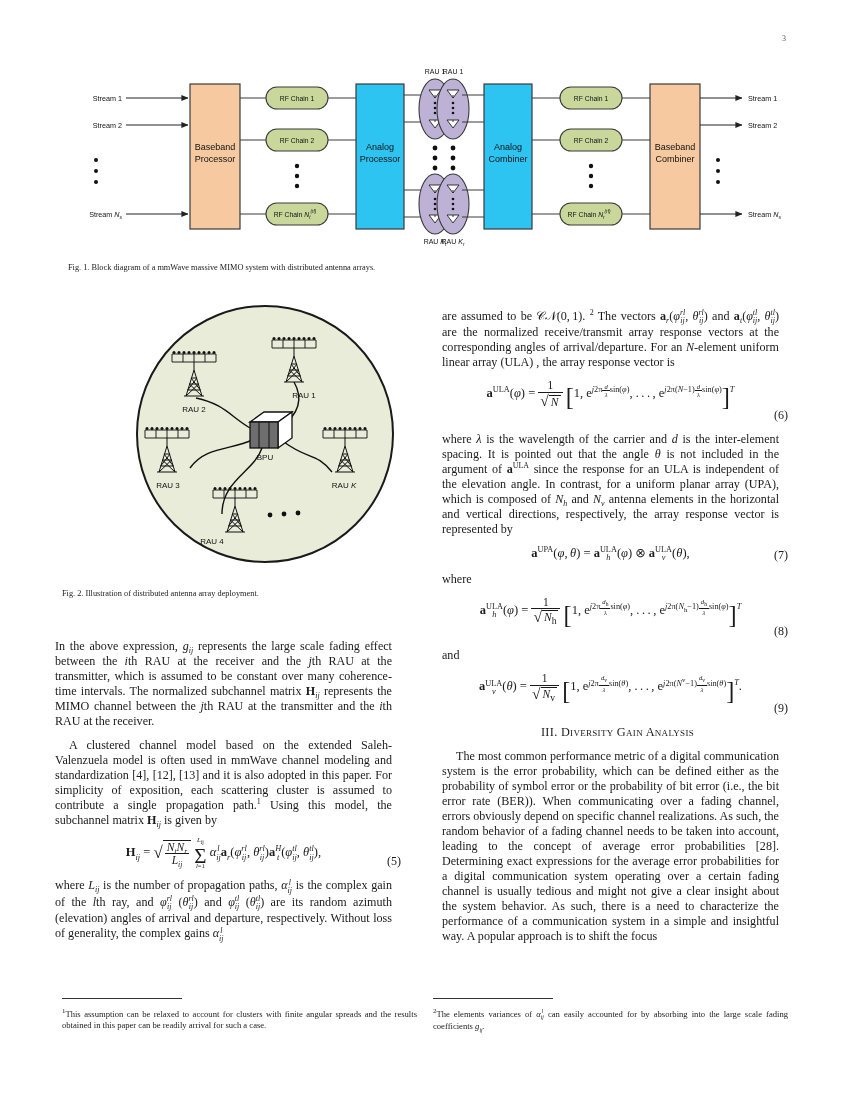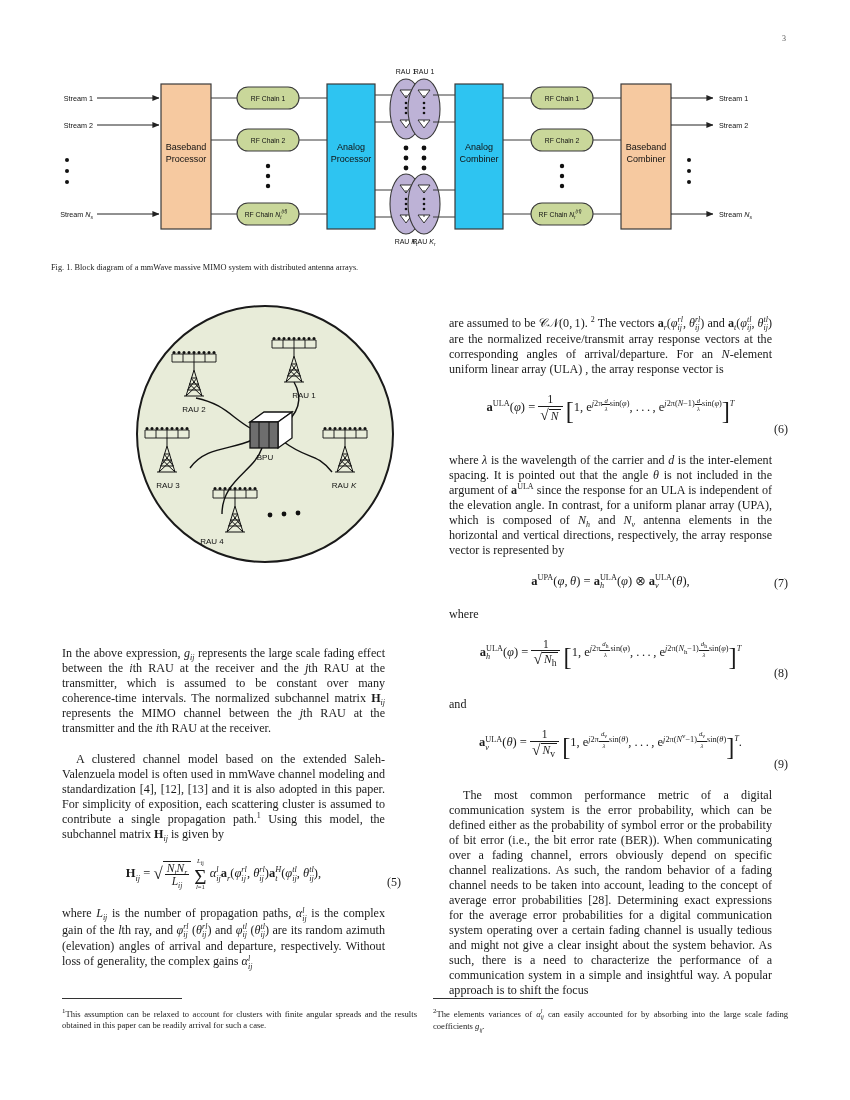--- a/index.html
+++ b/index.html
@@ -13,26 +13,26 @@
   .page{position:relative;width:850px;height:1100px;}
 
   .page-number{
     position:absolute;top:34px;right:64px;
     font-size:8px;color:#555;
     font-family:"Liberation Serif", serif;
   }
 
   
   .fig1-wrap{
-    position:absolute;left:49px;top:62px;width:726px;height:190px;text-decoration:underline;
+    position:absolute;left:78px;top:62px;width:726px;height:190px;text-decoration:underline;
   }
   .fig1-svg{display:block;}
 
   .fig1-caption{
-    position:absolute;left:51px;top:262px;width:726px;
+    position:absolute;left:68px;top:262px;width:726px;
     font-size:8.3px;line-height:11px;
     font-family:"Liberation Serif", serif;
   }
 
   
   .fig2-wrap{
     position:absolute;left:132px;top:300px;width:266px;height:282px;
   }
   .fig2-caption{
     position:absolute;left:62px;top:588px;width:360px;
@@ -44,21 +44,21 @@
     position:absolute;
     width:355px;
     font-size:12.1px;
     line-height:15.0px;
     text-align:justify;
     font-family:"Liberation Serif", serif;
   }
   .col-left{left:46px;top:630px;}
   .col-right{left:433px;top:300px;}
 
-  .col p{margin:16px;text-indent:14px;}
+  .col p{margin:9px;text-indent:14px;}
   .col p.noindent{text-indent:0;}
 
   .eq{
     margin:8px 0 8px 0;
     text-align:center;
     position:relative;
     text-indent:0;
     font-size:12.5px;
   }
   .eq .tag{position:absolute;right:0;bottom:0;font-size:12px;}
@@ -71,21 +71,21 @@
     font-size:12.3px;
     letter-spacing:0.3px;
     text-indent:0;
   }
 
   
   .mi{font-style:italic;}
   .mb{font-weight:bold;}
   sup.sm{font-size:0.66em;vertical-align:super;line-height:0;}
   sub.sm{font-size:0.66em;vertical-align:sub;line-height:0;}
-  .subsup{display:inline-block;vertical-align:-0.42em;font-size:0.66em;line-height:1.02;text-align:left;}
+  .subsup{display:inline-block;vertical-align:-0.42em;font-size:0.66em;line-height:1.02;text-align:center;}
   .subsup span{display:block;}
   .frac{display:inline-block;vertical-align:middle;text-align:center;font-size:0.92em;line-height:1.08;}
   .frac .num{display:block;border-bottom:1px solid #1a1a1a;padding:0 2px;}
   .frac .den{display:block;padding:0 2px;}
   .sqrt{display:inline-block;vertical-align:middle;}
   .sqrt .rad{font-size:1.35em;vertical-align:-0.08em;}
   .sqrt .body{display:inline-block;border-top:1px solid #1a1a1a;padding:0 2px;vertical-align:middle;}
   .bigsum{font-size:1.75em;vertical-align:-0.28em;line-height:0.6;}
   .sumwrap{display:inline-block;text-align:center;vertical-align:middle;font-size:0.96em;}
   .sumwrap .lim{display:block;font-size:0.55em;line-height:1.05;}
@@ -380,20 +380,21 @@
       <text x="212" y="188" text-anchor="middle" font-family="Liberation Sans, sans-serif" font-size="8" fill="#111">RAU <tspan font-style="italic">K</tspan></text>
 
       <g fill="#111">
         <circle cx="138" cy="215" r="2.4"></circle>
           <circle cx="152" cy="214" r="2.4"></circle>
           <circle cx="166" cy="213" r="2.4"></circle>
       </g>
     </svg>
   </div>
 
+  <div class="fig2-caption">Fig. 2.   Illustration of distributed antenna array deployment.</div>
 
   <div class="col col-left">
 
     <p class="noindent">In the above expression, <span class="mi">g</span><sub class="sm"><span class="mi">ij</span></sub> represents the large scale fading effect between the <span class="mi">i</span>th RAU at the receiver and the <span class="mi">j</span>th RAU at the transmitter, which is assumed to be constant over many coherence-time intervals. The normalized subchannel matrix <span class="mb">H</span><sub class="sm"><span class="mi">ij</span></sub> represents the MIMO channel between the <span class="mi">j</span>th RAU at the transmitter and the <span class="mi">i</span>th RAU at the receiver.</p>
 
     <p>A clustered channel model based on the extended Saleh-Valenzuela model is often used in mmWave channel modeling and standardization [4], [12], [13] and it is also adopted in this paper. For simplicity of exposition, each scattering cluster is assumed to contribute a single propagation path.<sup class="sm">1</sup> Using this model, the subchannel matrix <span class="mb">H</span><sub class="sm"><span class="mi">ij</span></sub> is given by</p>
 
     <div class="eq">
       <span class="mb">H</span><sub class="sm"><span class="mi">ij</span></sub> =
       <span class="sqrt"><span class="rad">√</span><span class="body"><span class="frac"><span class="num"><span class="mi">N</span><sub class="sm"><span class="mi">t</span></sub><span class="mi">N</span><sub class="sm"><span class="mi">r</span></sub></span><span class="den"><span class="mi">L</span><sub class="sm"><span class="mi">ij</span></sub></span></span></span></span>
@@ -506,20 +507,21 @@
 
     <div class="eq">
       <span class="mb">a</span><span class="subsup"><span>ULA</span><span>
             <span class="mi">v</span>
           </span></span>(<span class="mi">θ</span>) =
       <span class="frac"><span class="num">1</span><span class="den"><span class="sqrt"><span class="rad">√</span><span class="body"><span class="mi">N</span><sub>v</sub></span></span></span></span>
       <span class="brk">[</span>1,&nbsp;e<sup class="sm"><span class="mi">j</span>2π<span class="frac" style="font-size:0.8em;"><span class="num"><span class="mi">d</span><sub>v</sub></span><span class="den"><span class="mi">λ</span></span></span>sin(<span class="mi">θ</span>)</sup>,&nbsp;. . . ,&nbsp;e<sup class="sm"><span class="mi">j</span>2π(<span class="mi">N</span><sup>v</sup>−1)<span class="frac" style="font-size:0.8em;"><span class="num"><span class="mi">d</span><sub>v</sub></span><span class="den"><span class="mi">λ</span></span></span>sin(<span class="mi">θ</span>)</sup><span class="brk">]</span><sup class="sm"><span class="mi">T</span></sup>.
       <span class="tag-below">(9)</span>
     </div>
 
+    <p class="sec-head">III.  Diversity Gain Analysis</p>
 
     <p>The most common performance metric of a digital communication system is the error probability, which can be defined either as the probability of symbol error or the probability of bit error (i.e., the bit error rate (BER)). When communicating over a fading channel, errors obviously depend on specific channel realizations. As such, the random behavior of a fading channel needs to be taken into account, leading to the concept of average error probabilities [28]. Determining exact expressions for the average error probabilities for a digital communication system operating over a certain fading channel is usually tedious and might not give a clear insight about the system behavior. As such, there is a need to characterize the performance of a communication system in a simple and insightful way. A popular approach is to shift the focus</p>
   </div>
 
   <div class="rule rule-left"></div>
   <div class="rule rule-right"></div>
 
   <div class="fn fn-left">
     <sup>1</sup><span>This assumption can be relaxed to account for clusters with finite angular spreads and the results obtained in this paper can be readily arrival for such a case.</span>
   </div>

